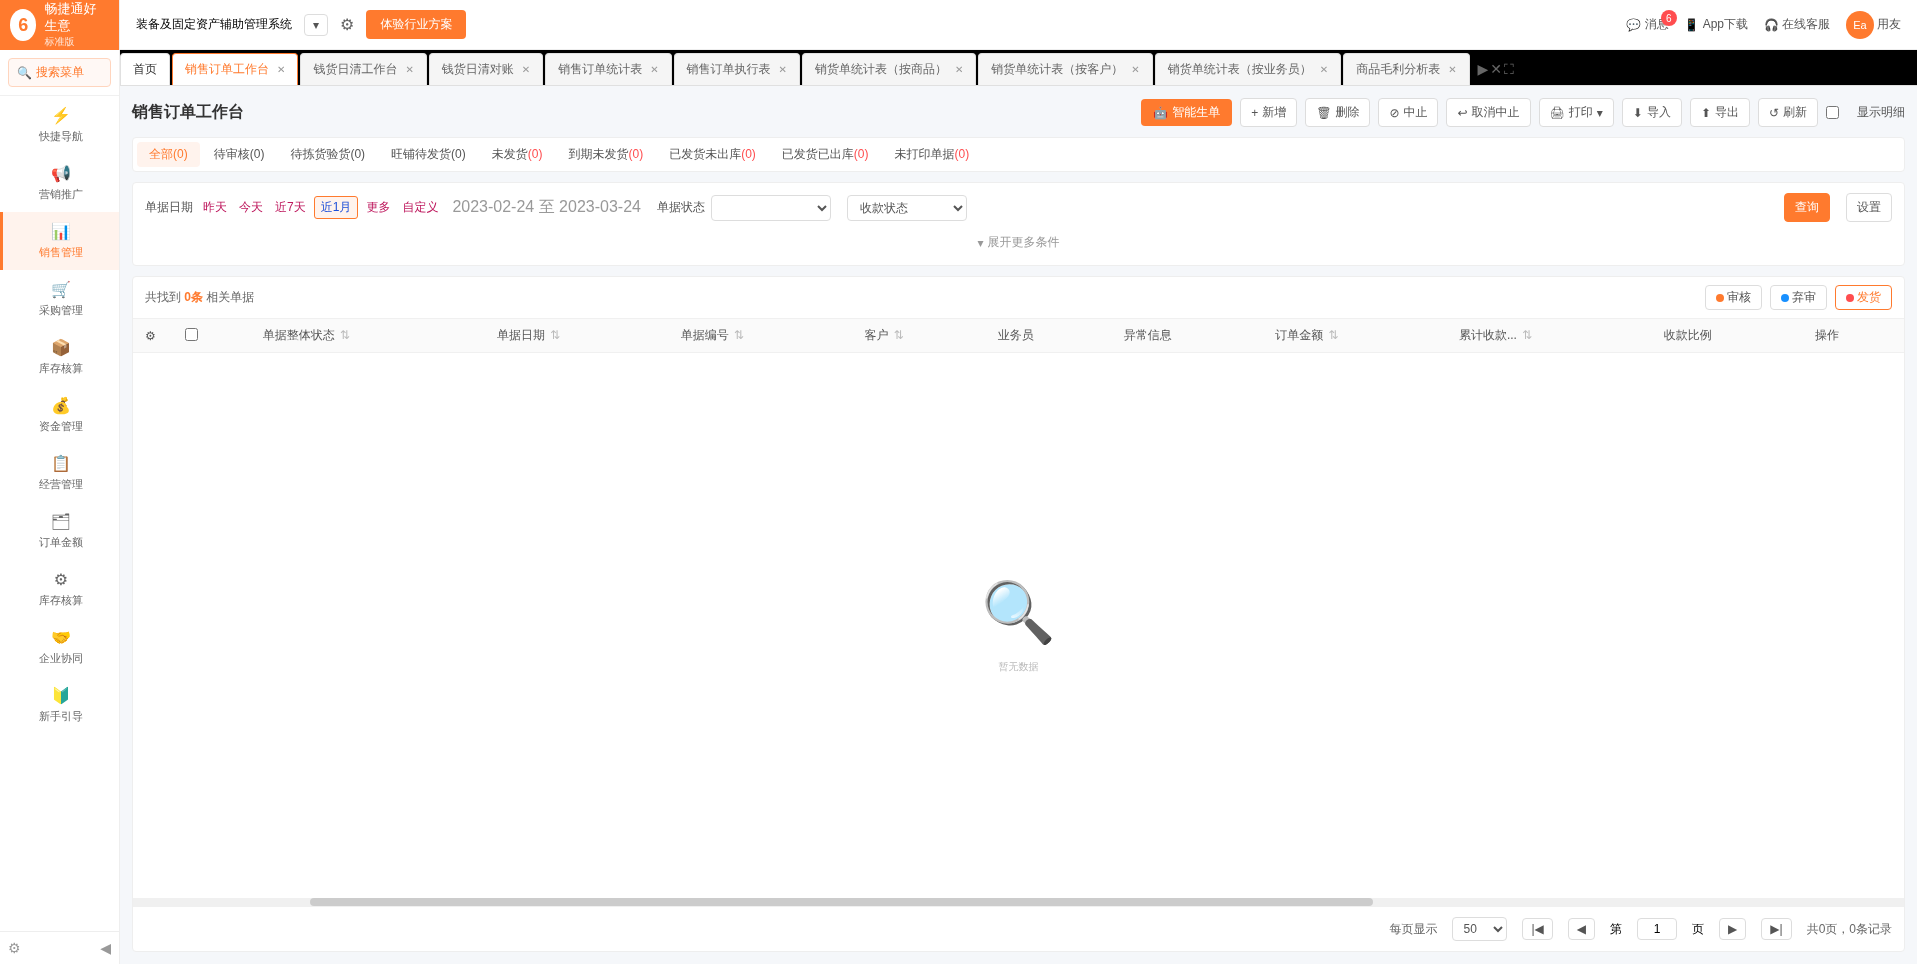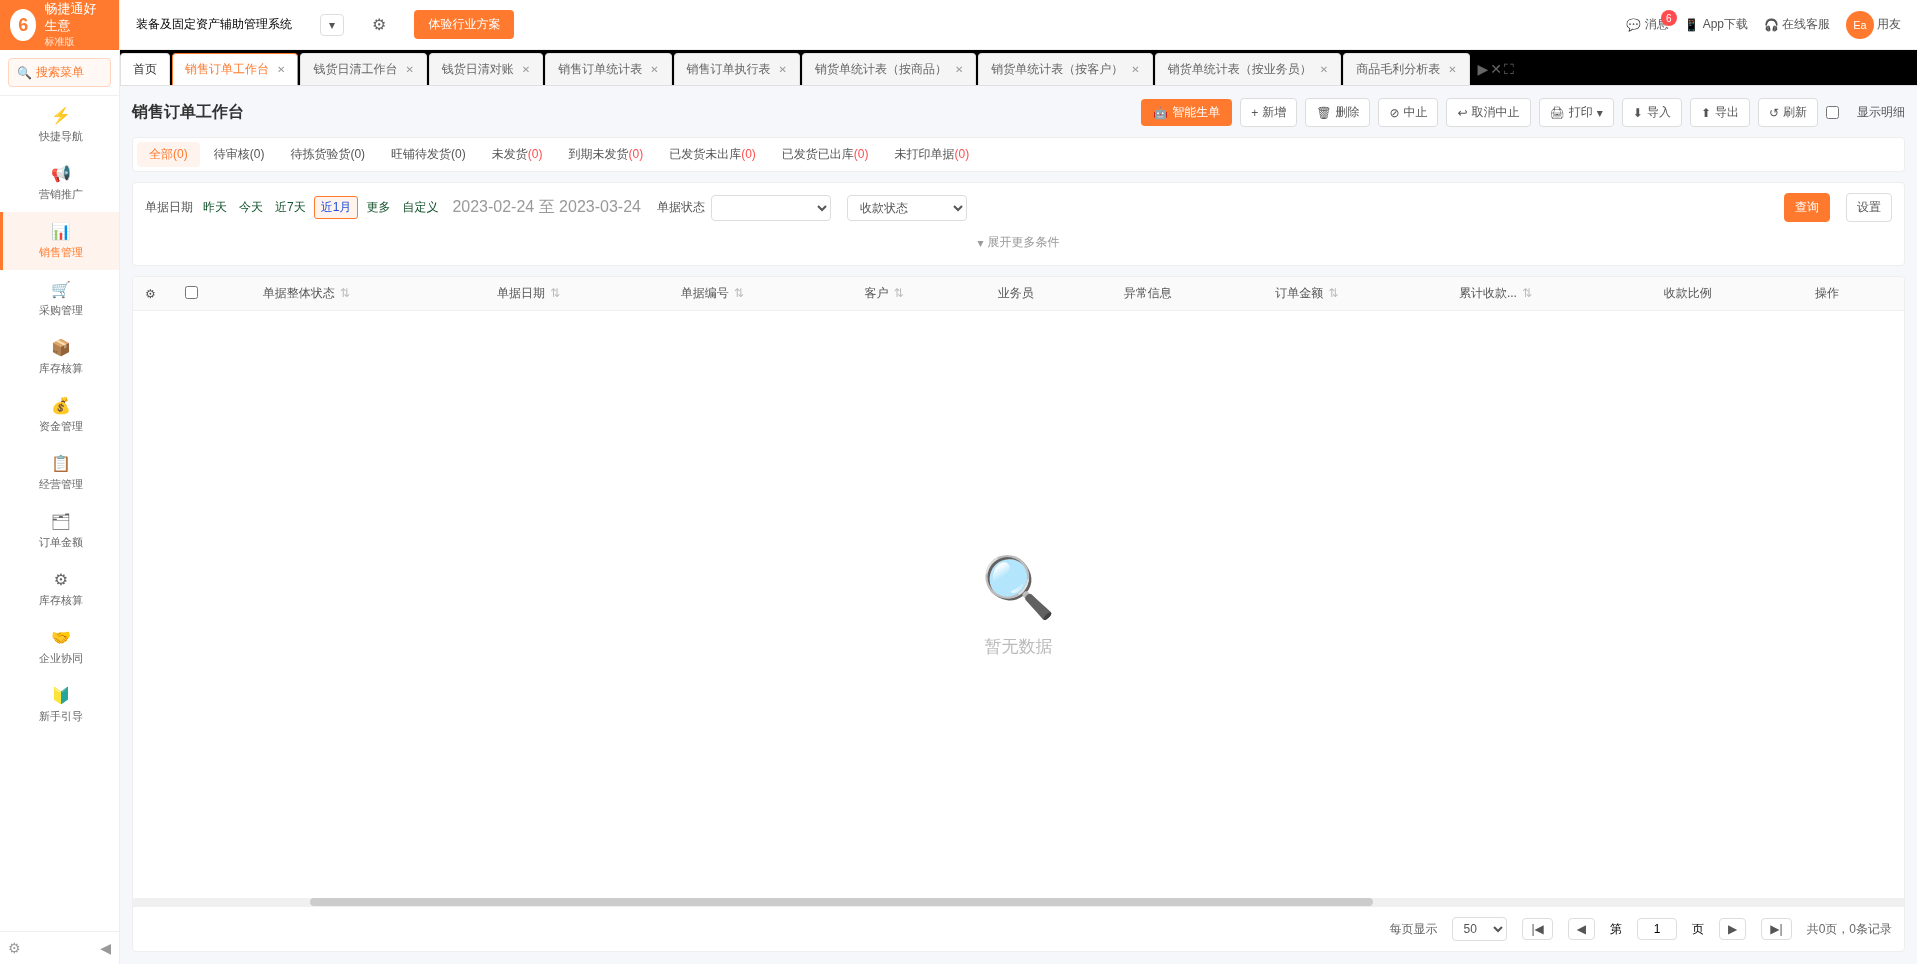--- a/index.html
+++ b/index.html
@@ -21,21 +21,21 @@
     .sidebar-item-icon { font-size: 16px; }
     .sidebar-item-label { font-size: 11px; text-align: center; }
 
     .sidebar-footer { margin-top: auto; border-top: 1px solid #eee; padding: 8px; display: flex; justify-content: space-between; }
     .sidebar-footer-btn { background: none; border: none; color: #999; cursor: pointer; font-size: 14px; }
 
     
     .main { flex: 1; display: flex; flex-direction: column; overflow: hidden; }
 
     
-    .topbar { height: 50px; background: #fff; border-bottom: 1px solid #eee; display: flex; align-items: center; padding: 0 16px; gap: 28px; }
+    .topbar { height: 50px; background: #fff; border-bottom: 1px solid #eee; display: flex; align-items: center; padding: 0 16px; gap: 12px; }
     .topbar-title-text { font-weight: 500; }
     .topbar-dropdown-btn { background: none; border: 1px solid #ddd; border-radius: 4px; padding: 3px 8px; cursor: pointer; font-size: 12px; color: #555; }
     .topbar-settings-btn { background: none; border: none; cursor: pointer; color: #666; font-size: 16px; }
     .topbar-industry-btn { background: #ff7a2e; color: #fff; border: none; border-radius: 4px; padding: 6px 14px; cursor: pointer; font-size: 12px; }
     .topbar-right { display: flex; align-items: center; gap: 16px; }
     .topbar-icon-btn { background: none; border: none; cursor: pointer; color: #555; font-size: 13px; display: flex; align-items: center; gap: 3px; position: relative; }
     .badge { background: #ff4d4f; color: #fff; border-radius: 10px; font-size: 10px; padding: 0 4px; min-width: 16px; height: 16px; display: flex; align-items: center; justify-content: center; position: absolute; top: -6px; right: -8px; }
     .user-avatar { width: 28px; height: 28px; background: #ff7a2e; border-radius: 50%; display: flex; align-items: center; justify-content: center; color: #fff; font-size: 11px; text-align: center; }
 
     
@@ -62,21 +62,21 @@
     .sub-tabs { display: flex; align-items: center; gap: 2px; margin-bottom: 10px; background: #fff; border-radius: 4px; padding: 4px; border: 1px solid #eee; }
     .sub-tab { padding: 4px 12px; cursor: pointer; color: #555; border-radius: 4px; font-size: 12px; white-space: nowrap; }
     .sub-tab.active { background: #fff3ed; color: #ff7a2e; }
 
     
     .filter-bar { background: #fff; border-radius: 4px; padding: 10px 12px; margin-bottom: 10px; border: 1px solid #eee; }
     .filter-row { display: flex; align-items: center; gap: 16px; flex-wrap: wrap; }
     .filter-item { display: flex; align-items: center; gap: 6px; }
     .filter-label { color: #555; font-size: 12px; white-space: nowrap; }
     .filter-date-btns { display: flex; gap: 4px; }
-    .date-btn { background: none; border: none; cursor: pointer; color: #14532d; font-size: 12px; padding: 2px 4px; }
+    .date-btn { background: none; border: none; cursor: pointer; color: #be185d; font-size: 12px; padding: 2px 4px; }
     .date-btn.active { color: #ff7a2e; background: #fff3ed; border-radius: 3px; }
     .date-range { font-size: 16px; color: #999; margin-left: 4px; }
     .filter-select { border: 1px solid #ddd; border-radius: 4px; padding: 4px 8px; color: #555; background: #fff; cursor: pointer; font-size: 12px; min-width: 120px; }
     .expand-btn { display: flex; align-items: center; gap: 4px; color: #999; cursor: pointer; font-size: 12px; padding: 4px 8px; }
 
     
     .table-container { background: #fff; border-radius: 4px; border: 1px solid #eee; flex: 1; display: flex; flex-direction: column; overflow: hidden; }
     .table-toolbar { padding: 8px 12px; display: flex; align-items: center; justify-content: space-between; border-bottom: 1px solid #f0f0f0; }
     .record-count { font-size: 12px; color: #666; }
     .record-count strong { color: #ff7a2e; }
@@ -89,21 +89,21 @@
     .dot-red { background: #ff4d4f; }
 
     table { width: 100%; border-collapse: collapse; }
     thead { background: #fafafa; }
     th { padding: 8px 12px; text-align: left; color: #555; font-weight: 500; border-bottom: 1px solid #f0f0f0; font-size: 12px; white-space: nowrap; }
     th .sort-icon { color: #bbb; margin-left: 2px; cursor: pointer; }
     .th-checkbox { width: 40px; }
 
     
     .empty-state { flex: 1; display: flex; flex-direction: column; align-items: center; justify-content: center; padding: 40px; }
-    .empty-text { color: #bbb; font-size: 17px; }
+    .empty-text { color: #bbb; font-size: 10px; }
 
     
     .pagination { padding: 10px 12px; border-top: 1px solid #f0f0f0; display: flex; align-items: center; justify-content: flex-end; gap: 15px; }
     .page-size-label { color: #666; }
     .page-size-select { border: 1px solid #ddd; border-radius: 4px; padding: 3px 6px; color: #555; background: #fff; cursor: pointer; }
     .page-nav-btn { background: #fff; border: 1px solid #ddd; border-radius: 4px; padding: 3px 8px; cursor: pointer; color: #555; font-size: 12px; }
     .page-num-input { border: 1px solid #ddd; border-radius: 4px; padding: 3px 6px; width: 40px; text-align: center; }
     .page-info { color: #666; font-size: 12px; }
 
     .scrollbar-area { height: 8px; background: #f0f0f0; margin-top: auto; }
@@ -370,20 +370,39 @@
       </div>
       <div style="margin-top:8px;display:flex;justify-content:center;">
         <div class="expand-btn">
           <span>▾</span>
           <span>展开更多条件</span>
         </div>
       </div>
     </div>
 
     <div class="table-container">
+      <div class="table-toolbar">
+        <span class="record-count">
+          共找到 <strong>0条</strong> 相关单据
+        </span>
+        <div class="table-actions">
+          <button class="table-action-btn">
+            <span class="btn-dot dot-orange"></span>
+            <span>审核</span>
+          </button>
+          <button class="table-action-btn">
+            <span class="btn-dot dot-blue"></span>
+            <span>弃审</span>
+          </button>
+          <button class="table-action-btn orange">
+            <span class="btn-dot dot-red"></span>
+            <span>发货</span>
+          </button>
+        </div>
+      </div>
       <div style="overflow-x:auto;flex:1;display:flex;flex-direction:column;">
         <table>
           <thead>
             <tr>
               <th class="th-checkbox">
                 <span>⚙</span>
               </th>
               <th>
                 <input type="checkbox" style="">
               </th>

